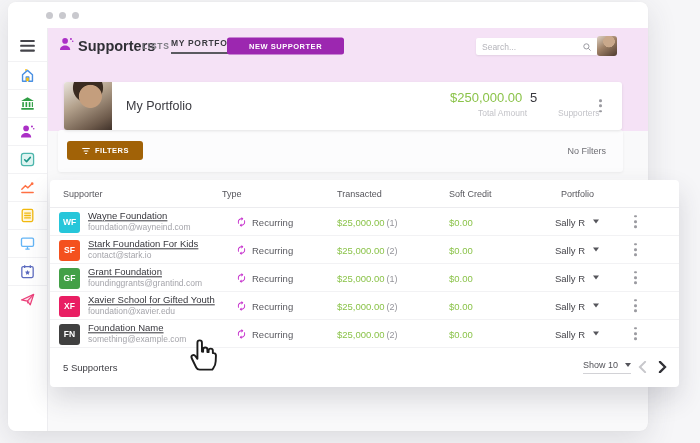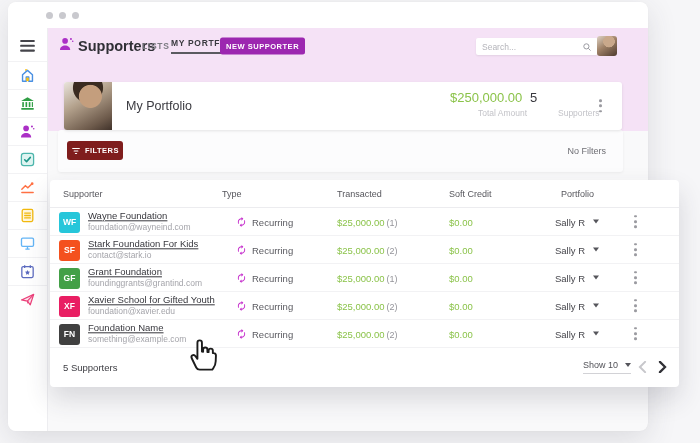--- a/index.html
+++ b/index.html
@@ -24,22 +24,22 @@
               border-top:1px solid #f2f2f4; cursor:pointer; }
 
   
   .band { position:absolute; left:40px; top:26px; width:600px; height:103px; background:#f5e2f6; }
   .toolbar-item { position:absolute; top:18px; transform:translateY(-50%); white-space:nowrap; }
   .app-icon { left:10px; }
   .app-title { left:30px; font-size:14.5px; font-weight:700; color:#303036; }
   .tab { font-size:8.5px; font-weight:700; letter-spacing:.08em; color:#7b7b82; cursor:pointer; }
   .tab-lists { left:94px; }
   .tab-active { left:123px; color:#3a3a40; padding-bottom:4px; border-bottom:2px solid #5a5a60; }
-  .btn-new { left:172px; background:#9C27B0; color:#fff; font-size:7.5px; font-weight:700;
-             letter-spacing:.07em; padding:4px 6px; border-radius:2.5px; border:none; cursor:pointer; }
+  .btn-new { left:179px; background:#9C27B0; color:#fff; font-size:7.5px; font-weight:700;
+             letter-spacing:.07em; padding:4px 22px; border-radius:2.5px; border:none; cursor:pointer; }
   .search-box { position:absolute; left:428px; top:10px; width:122px; height:17px; background:#fff;
                 border-radius:2px; box-shadow:0 1px 2px rgba(0,0,0,.08); display:flex; align-items:center; padding:0 6px; }
   .search-box input { flex:1; border:none; outline:none; font-size:8.5px; color:#555; width:90px;
                       font-family:"Liberation Sans", sans-serif; background:transparent; }
   .search-box input::placeholder { color:#b4b4ba; }
   .avatar-sm { position:absolute; left:549px; top:8px; width:20px; height:20px; border-radius:3px;
                background:radial-gradient(circle at 60% 28%, #c9a88b 0 30%, transparent 32%),
                linear-gradient(145deg,#ded2c4 0%,#a08268 45%,#4e3b2e 100%); cursor:pointer; }
 
   
@@ -56,23 +56,23 @@
   .metric .lab { font-size:8.5px; color:#c3c3c8; margin-top:3px;margin-left:28px; }
   .m-amount { left:386px; } .m-amount .val { color:#8BC34A; }
   .m-count { left:466px; } .m-count .val { color:#37373d; }
   .kebab { display:flex; flex-direction:column; gap:2.5px; align-items:center; cursor:pointer; padding:3px; }
   .kebab i { width:2.8px; height:2.8px; border-radius:50%; background:#9a9aa0; }
   .pcard .kebab { position:absolute; left:532px; top:50%; transform:translateY(-50%); }
 
   
   .fbar { position:absolute; left:50px; top:128px; width:565px; height:42px; background:#fcfcfd;
           border-radius:3px; box-shadow:0 1px 3px rgba(0,0,0,.06); z-index:1; }
-  .btn-filters { position:absolute; left:9px; top:11px; height:19px; background:#7f1d1d; color:#fff;
+  .btn-filters { position:absolute; left:9px; top:11px; height:19px; background:#a16207; color:#fff;
                  border:none; border-radius:3px; font-size:7.5px; font-weight:700; letter-spacing:.06em;
-                 padding:0 4px; display:flex; align-items:center; gap:4px; cursor:pointer;
+                 padding:0 14px; display:flex; align-items:center; gap:4px; cursor:pointer;
                  font-family:"Liberation Sans", sans-serif; }
   .no-filters { position:absolute; right:17px; top:50%; transform:translateY(-50%); font-size:9px; color:#6e6e74; }
 
   
   .tcard { position:absolute; left:50px; top:180px; width:629px; height:207px; background:#fff;
            border-radius:4px; box-shadow:0 12px 26px rgba(45,45,60,.16); z-index:4; }
   .thead { position:relative; height:28px; border-bottom:1px solid #ececef; }
   .th { position:absolute; top:50%; transform:translateY(-50%); font-size:9px; color:#56565c; }
   .trow { position:relative; height:28px; border-bottom:1px solid #f2f2f4; }
   .ravatar { position:absolute; left:9px; top:3.5px; width:21px; height:21px; border-radius:3px;

